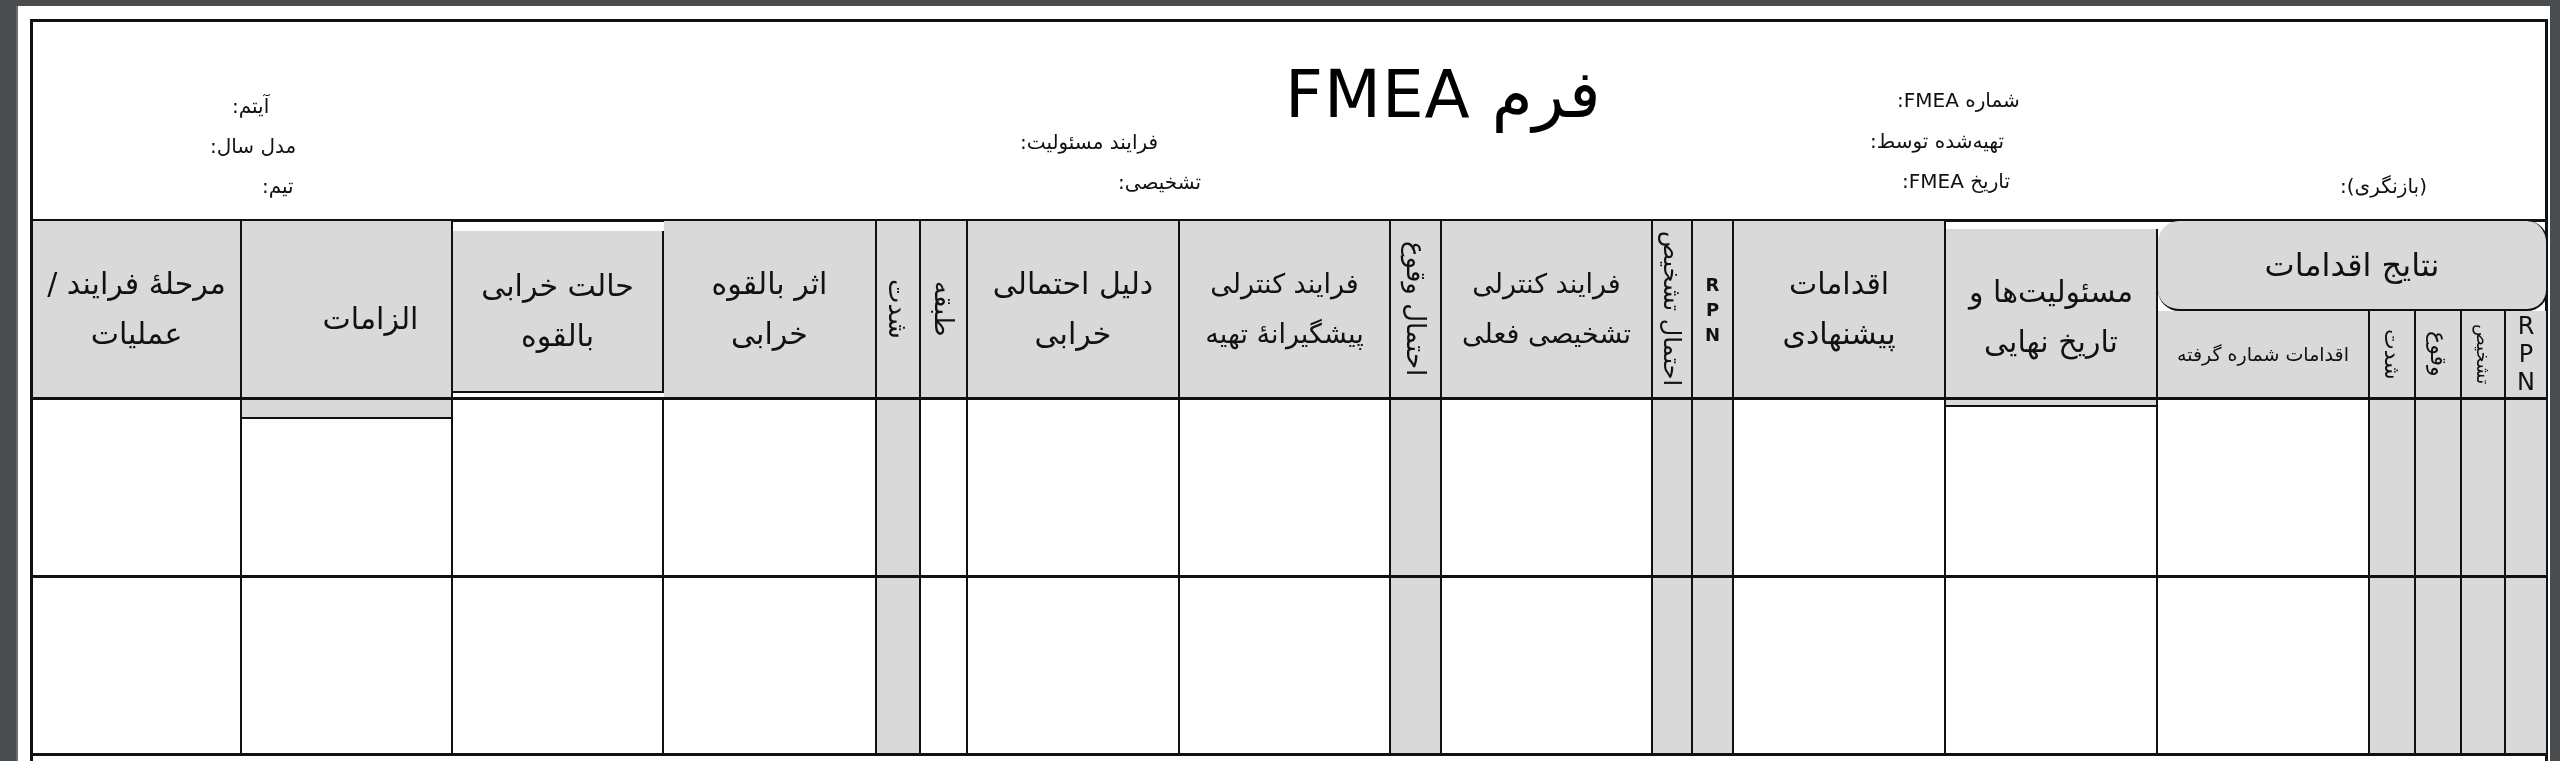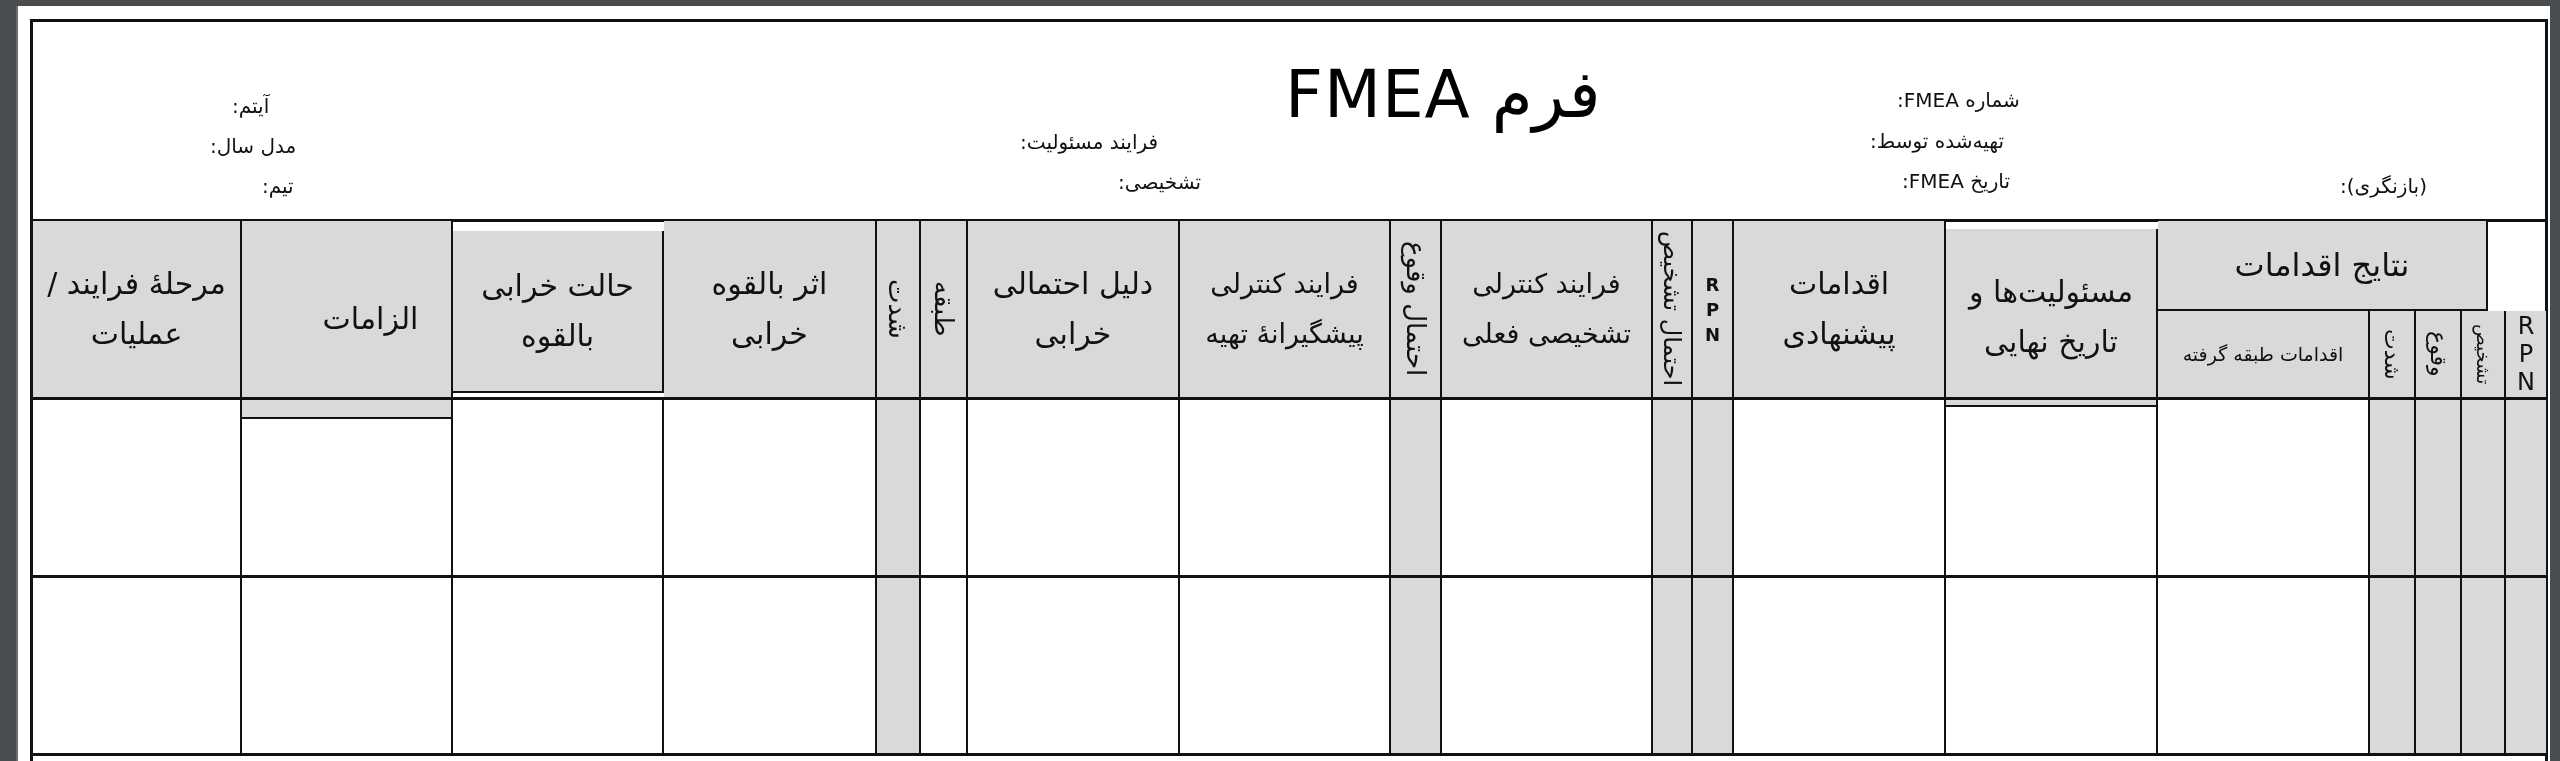--- a/index.html
+++ b/index.html
@@ -126,25 +126,25 @@
       <div>پیشنهادی</div>
     </div>
 </div>
 <div class="cell gray h-big" style="left:1946px;top:229px;width:212px;height:178px;">
   <div>
       <div>مسئولیت‌ها و</div>
       <div>تاریخ نهایی</div>
     </div>
 </div>
 
-<div class="cell gray" style="left:2158px;top:221px;width:330px;height:90px;font-size:32px;">
+<div class="cell gray" style="left:2158px;top:221px;width:390px;height:90px;font-size:32px;border-radius:21px;">
   <span>نتایج اقدامات</span>
 </div>
 <div class="cell gray h-small" style="left:2158px;top:311px;width:212px;height:88px;">
-  <span>اقدامات طبقه گرفته</span>
+  <span>اقدامات شماره گرفته</span>
 </div>
 <div class="cell gray" style="left:2370px;top:311px;width:46px;height:88px;">
   <span class="vert-s">شدت</span>
 </div>
 <div class="cell gray" style="left:2416px;top:311px;width:46px;height:88px;">
   <span class="vert-s">وقوع</span>
 </div>
 <div class="cell gray" style="left:2462px;top:311px;width:44px;height:88px;">
   <span class="vert-s" style="font-size:18px;">تشخیص</span>
 </div>

